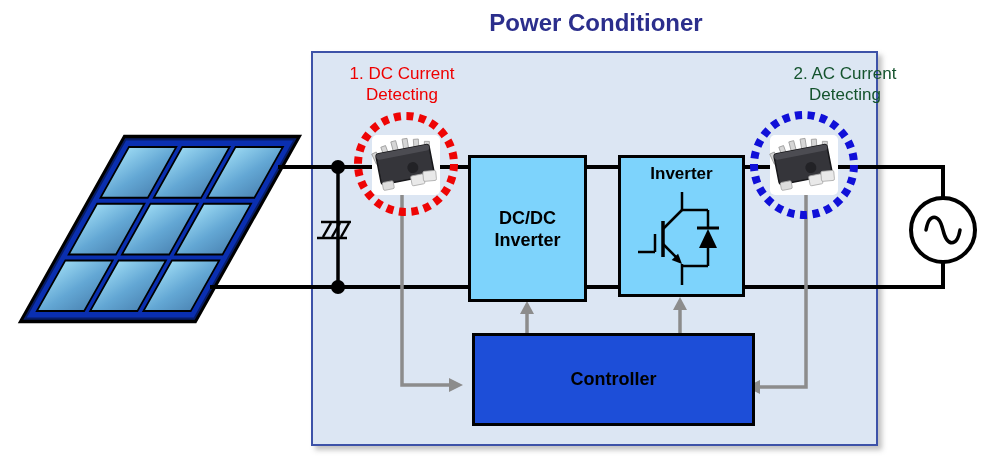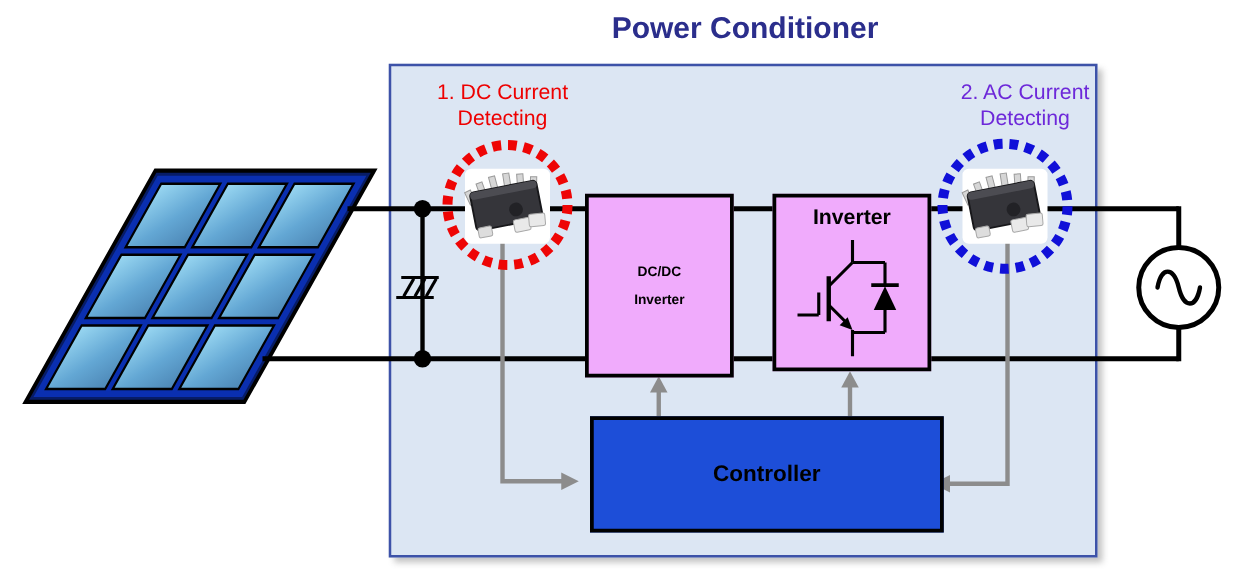--- a/index.html
+++ b/index.html
@@ -15,29 +15,29 @@
   #pc-box{
     left:311px;top:51px;width:567px;height:395px;box-sizing:border-box;
     background:#dce6f3;border:2px solid #3d52a8;
     box-shadow:4px 4px 5px rgba(120,120,120,0.45);z-index:1;
   }
   #diagram-svg{left:0;top:0;z-index:2;}
   .label-2line{
     text-align:center;font-size:17px;font-weight:normal;line-height:21px;z-index:5;
   }
   #dc-detect-label{left:322px;top:63px;width:160px;color:#ee0000;}
-  #ac-detect-label{left:740px;top:63px;width:160px;color:#6d28d9;}
+  #ac-detect-label{left:765px;top:63px;width:160px;color:#14532d;}
   #solar-label{left:133px;top:109px;width:160px;text-align:center;
     font-size:17px;font-weight:bold;color:#000;z-index:5;}
   .block{
-    box-sizing:border-box;border:3px solid #000;background:#f0abfc;z-index:4;
+    box-sizing:border-box;border:3px solid #000;background:#7dd3fc;z-index:4;
     display:flex;flex-direction:column;align-items:center;justify-content:center;
     font-weight:bold;color:#000;
   }
-  #dcdc-box{left:468px;top:155px;width:119px;height:147px;font-size:11px;line-height:22px;text-align:center;}
+  #dcdc-box{left:468px;top:155px;width:119px;height:147px;font-size:18px;line-height:22px;text-align:center;}
   #inverter-box{left:618px;top:155px;width:127px;height:142px;justify-content:flex-start;font-size:17px;}
   #inverter-box .blk-title{margin-top:6px;}
   #controller-box{left:472px;top:333px;width:283px;height:93px;background:#1d4ed8;font-size:18px;}
   #igbt-svg{display:block;}
 </style>
 </head>
 <body>
 
 <div id="stage">
 

